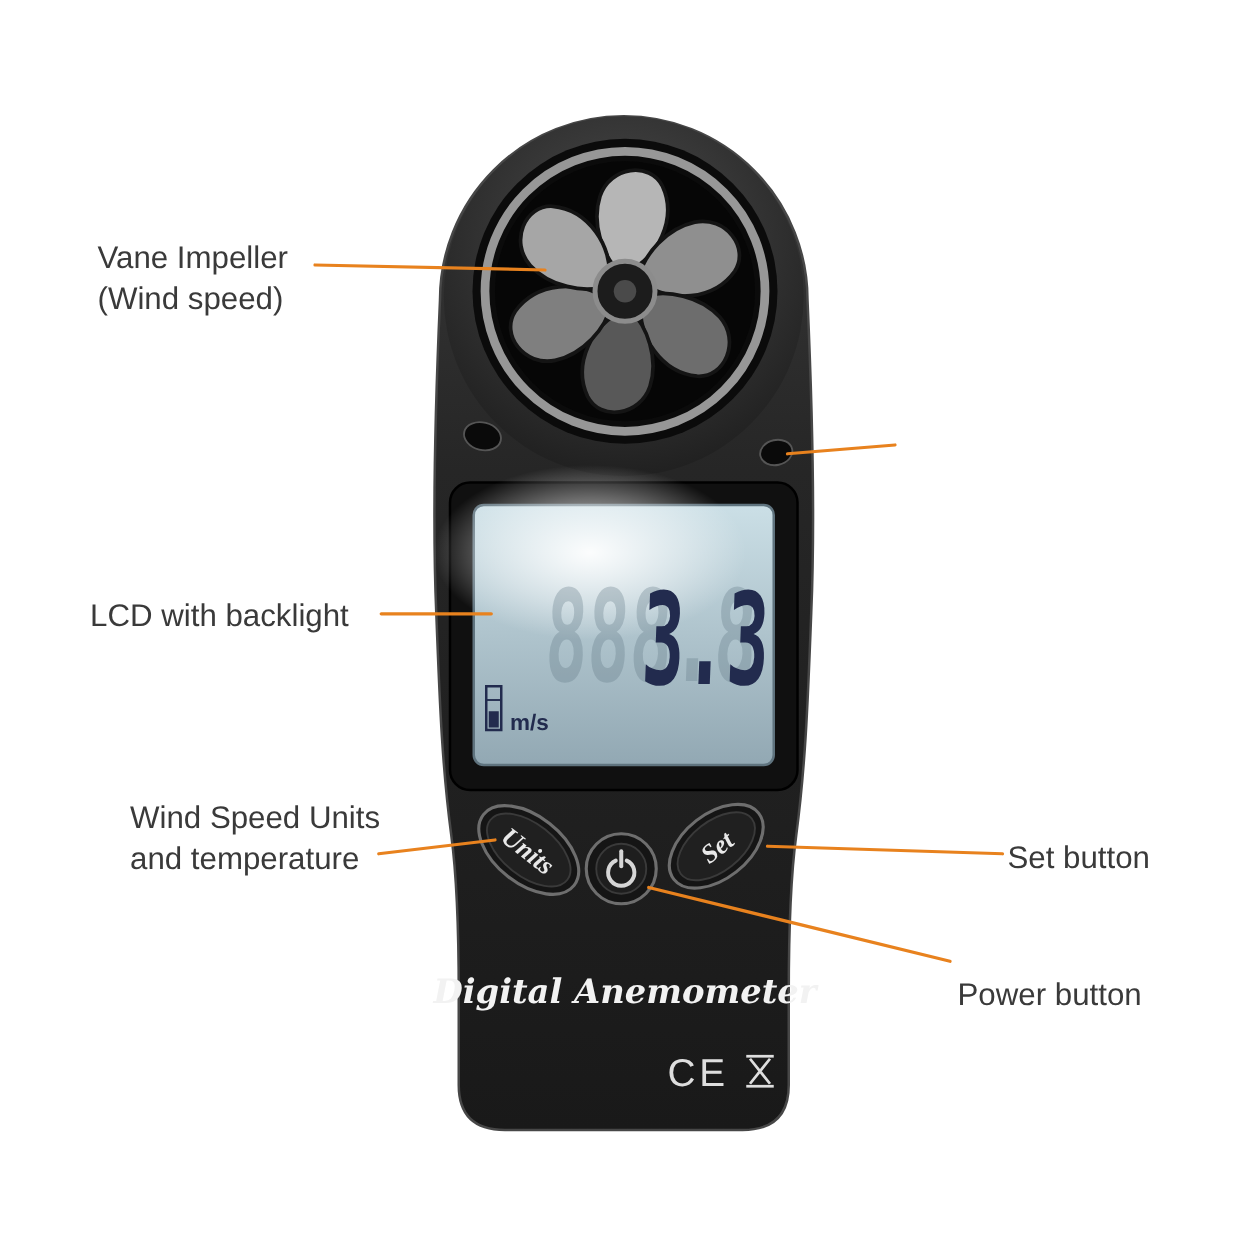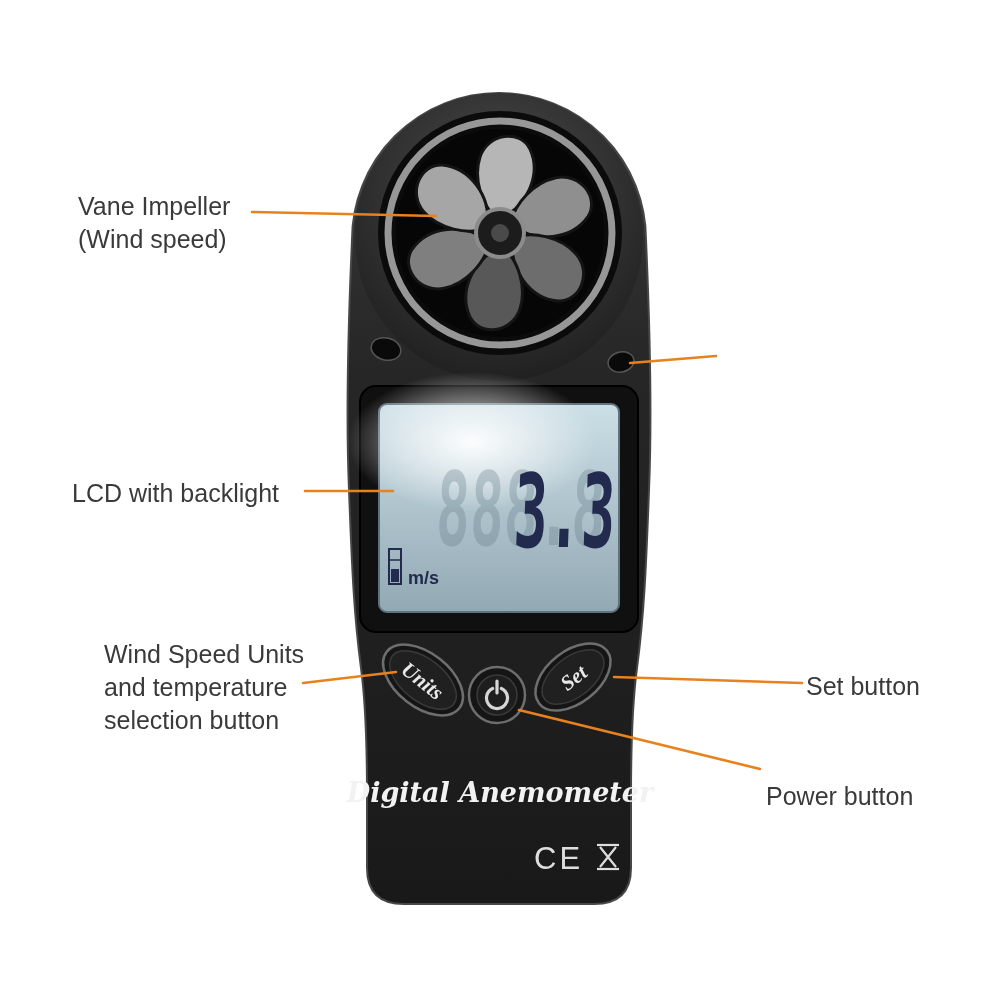--- a/index.html
+++ b/index.html
@@ -144,21 +144,20 @@
   </div>
 
 
   <div class="callout" style="left:72px;top:477px;text-align:center;">
     <div>LCD with backlight</div>
   </div>
 
   <div class="callout" style="left:74px;top:638px;margin-left:30px;">
     <div>Wind Speed Units</div>
     <div>and temperature</div>
-    <div>selection button</div>
   </div>
 
   <div class="callout" style="left:806px;top:670px;">
     <div>Set button</div>
   </div>
 
   <div class="callout" style="left:766px;top:780px;">
     <div>Power button</div>
   </div>
 

